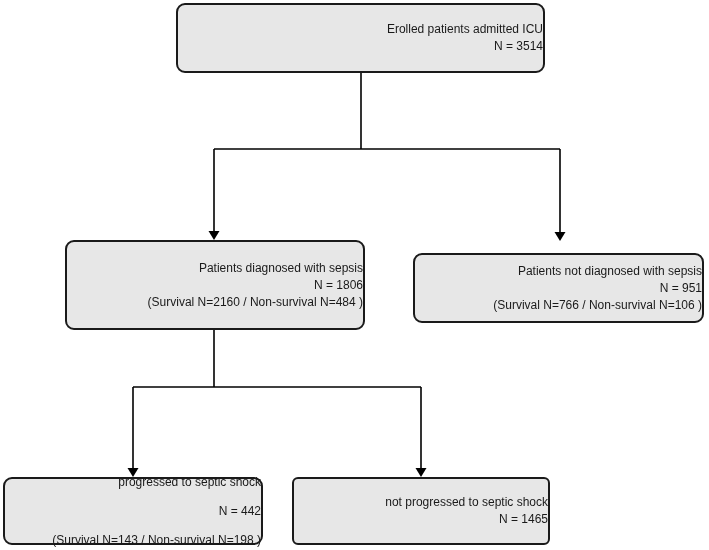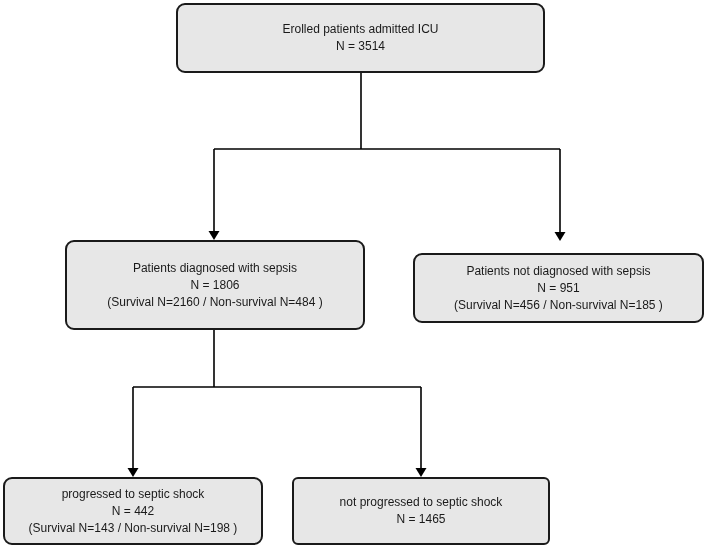--- a/index.html
+++ b/index.html
@@ -23,34 +23,34 @@
     height: 550px;
   }
   .node {
     position: absolute;
     box-sizing: border-box;
     background: #e7e7e7;
     border: 2px solid #1a1a1a;
     border-radius: 9px;
     display: flex;
     flex-direction: column;
-    align-items: center;
+    align-items: flex-end;
     justify-content: center;
     text-align: center;
     color: #1a1a1a;
     font-size: 12px;
     line-height: 17px;
   }
   .node .line {
     white-space: nowrap;
   }
   .node-enrolled        { left: 176px; top:   3px; width: 369px; height: 70px; }
   .node-sepsis          { left:  65px; top: 240px; width: 300px; height: 90px; }
   .node-no-sepsis       { left: 413px; top: 241px; width: 291px; height: 70px; margin-top: 12px; }
-  .node-septic-shock    { left:   3px; top: 477px; width: 260px; height: 68px; }
+  .node-septic-shock    { left:   3px; top: 477px; width: 260px; height: 68px; gap: 12px; }
   .node-no-septic-shock { left: 292px; top: 477px; width: 258px; height: 68px; border-radius: 6px; }
 </style>
 </head>
 <body>
 
 <div class="canvas">
 
   <svg class="connectors" width="709" height="550" viewBox="0 0 709 550">
 
     <path d="M361 73 L361 149" stroke="#000000" stroke-width="1.6" fill="none"></path>
@@ -75,21 +75,21 @@
 
   <div class="node node-sepsis">
     <div class="line">Patients diagnosed with sepsis</div>
     <div class="line">N = 1806</div>
     <div class="line">(Survival N=2160 / Non-survival N=484 )</div>
   </div>
 
   <div class="node node-no-sepsis">
     <div class="line">Patients not diagnosed with sepsis</div>
     <div class="line">N = 951</div>
-    <div class="line">(Survival N=456 / Non-survival N=185 )</div>
+    <div class="line">(Survival N=766 / Non-survival N=106 )</div>
   </div>
 
   <div class="node node-septic-shock">
     <div class="line">progressed to septic shock</div>
     <div class="line">N = 442</div>
     <div class="line">(Survival N=143 / Non-survival N=198 )</div>
   </div>
 
   <div class="node node-no-septic-shock">
     <div class="line">not progressed to septic shock</div>

